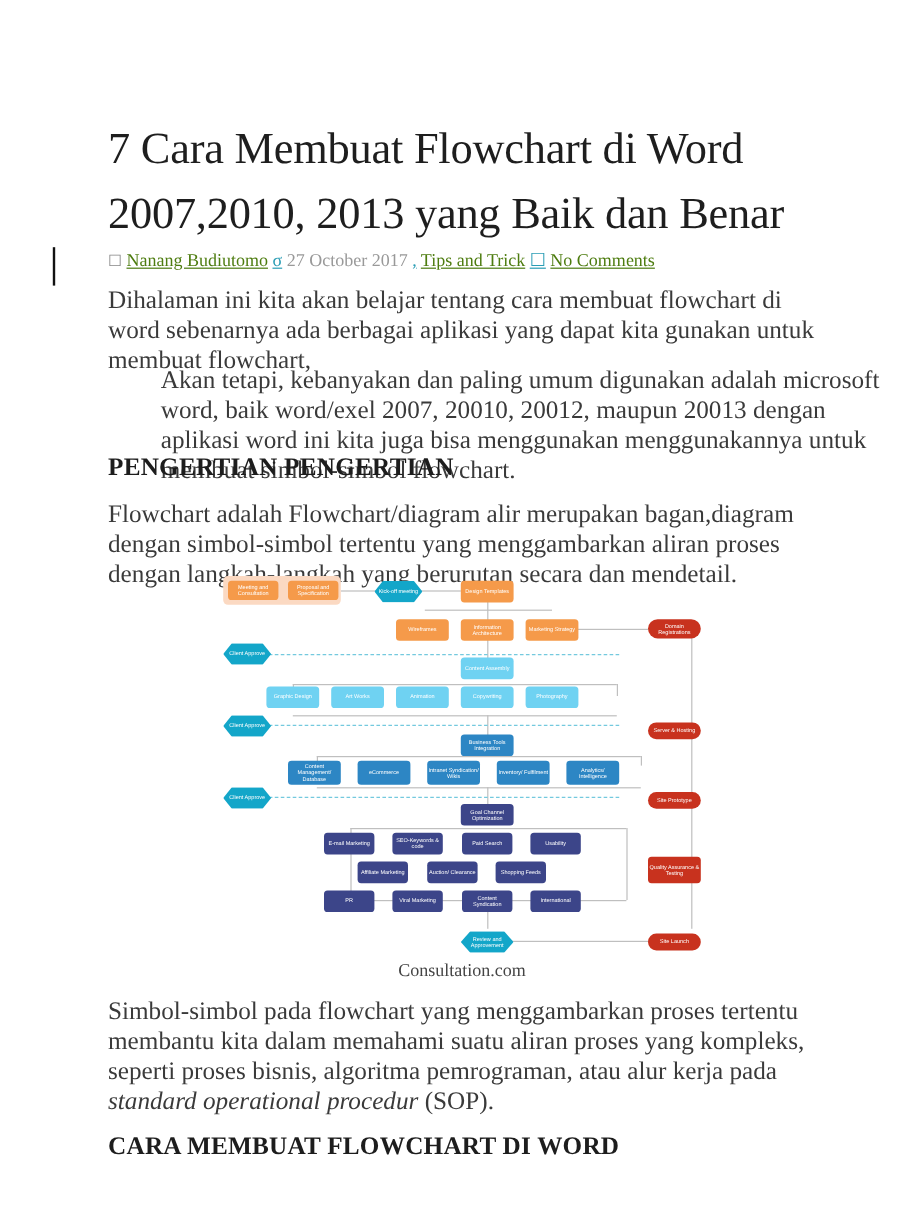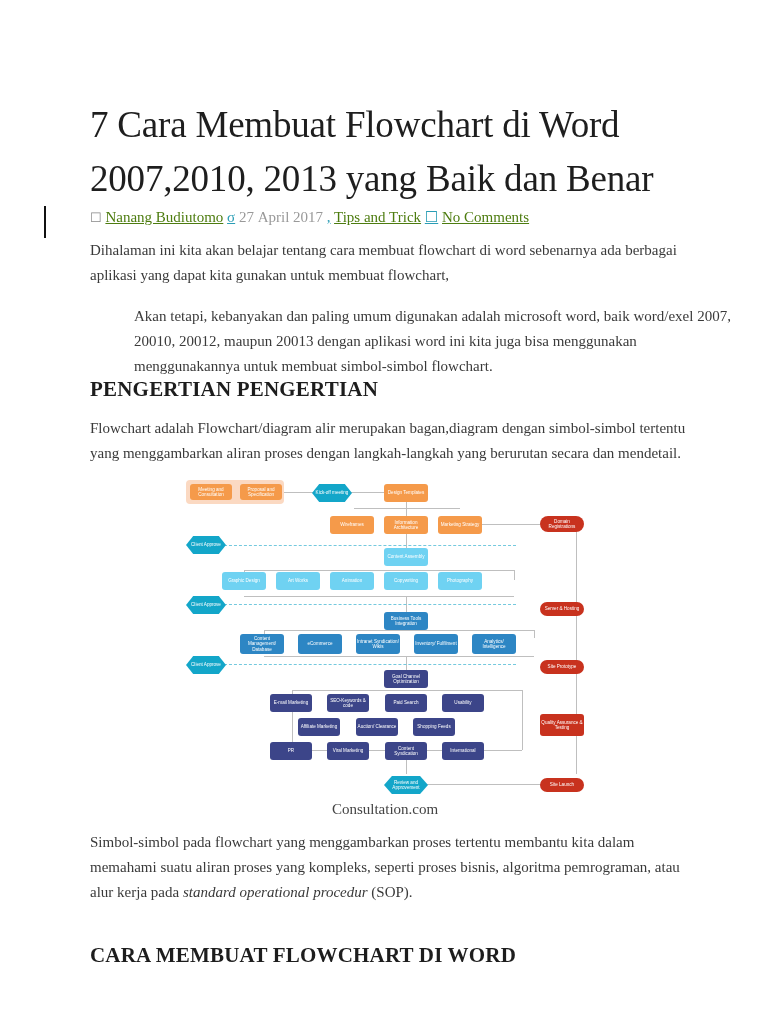--- a/index.html
+++ b/index.html
@@ -4,21 +4,21 @@
 <style>
   html, body { margin: 0; padding: 0; background: #ffffff; }
   body { width: 768px; height: 1024px; position: relative; overflow: hidden; font-family: "Liberation Serif", serif; color: #333; }
   .cursor { position: absolute; left: 44px; top: 206px; width: 2px; height: 32px; background: #111; }
   .content { position: absolute; left: 90px; top: 0; width: 590px; }
   h1.title { position: absolute; left: 0; top: 98px; margin: 0; font-weight: normal; font-size: 37px; line-height: 54px; color: #1e1e1e; width: 620px; letter-spacing: -0.2px; }
   .meta { position: absolute; left: 0; top: 208px; font-size: 15px; color: #999; white-space: nowrap; }
   .meta a { color: #4d7c0f; text-decoration: underline; }
   .meta .ic { color: #888; font-size: 13px; }
   .meta .ic-link { color: #2a9db5; text-decoration: underline; }
-  p { margin: 0; font-size: 15px; line-height: 25px; color: #3a3a3a; position: absolute; left: 0; width: 600px; }
+  p { margin: 0; font-size: 21px; line-height: 25px; color: #3a3a3a; position: absolute; left: 0; width: 600px; }
   h2 { position: absolute; left: 0; margin: 0; font-size: 21px; font-weight: bold; color: #1d1d1d; letter-spacing: 0.2px; }
   .caption { position: absolute; left: 0; width: 590px; text-align: center; font-size: 15px; color: #444; }
   em { }
   .fc { position: absolute; left: 184px; top: 478px; width: 416px; height: 320px; }
   .fc .box { position: absolute; display: flex; align-items: center; justify-content: center; text-align: center; font-family: "Liberation Sans", sans-serif; font-size: 4.6px; line-height: 5.4px; color: #fff; border-radius: 3px; box-sizing: border-box; padding: 1px; }
   .orange { background: #f59a4a; }
   .cyan { background: #6fd2f2; }
   .blue { background: #2d86c4; }
   .navy { background: #3c4589; }
   .red { background: #c8321e; border-radius: 9px !important; }
@@ -32,21 +32,21 @@
 
 <div class="cursor"></div>
 
 <div class="content">
   <h1 class="title">7 Cara Membuat Flowchart di Word 2007,2010, 2013 yang Baik dan Benar</h1>
 
   <div class="meta">
     <span class="ic">☐</span>
     <a>Nanang Budiutomo</a>
     <span class="ic-link">σ</span>
-    <span>27 April 2017</span>
+    <span>27 October 2017</span>
     <span class="ic-link">,</span>
     <a>Tips and Trick</a>
     <span class="ic-link">☐</span>
     <a>No Comments</a>
   </div>
 
   <p style="top:238px;">Dihalaman ini kita akan belajar tentang cara membuat flowchart di word sebenarnya ada berbagai aplikasi yang dapat kita gunakan untuk membuat flowchart,</p>
   <p style="top:304px;margin-left:44px;">Akan tetapi, kebanyakan dan paling umum digunakan adalah microsoft word, baik word/exel 2007, 20010, 20012, maupun 20013 dengan aplikasi word ini kita juga bisa menggunakan menggunakannya untuk membuat simbol-simbol flowchart.</p>
 
   <h2 style="top:377px;">PENGERTIAN PENGERTIAN</h2>

